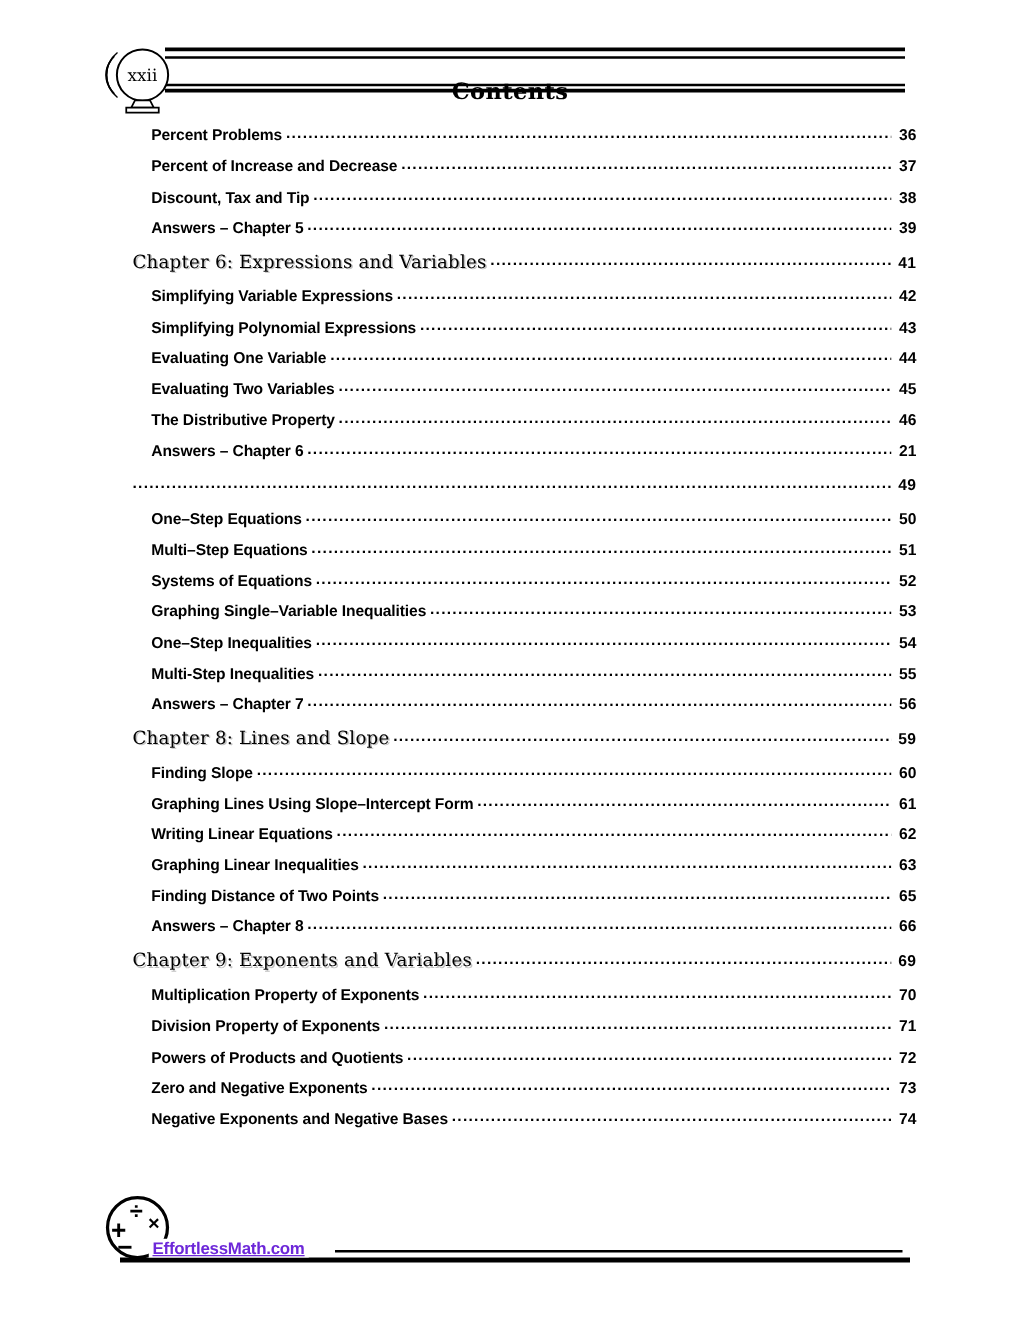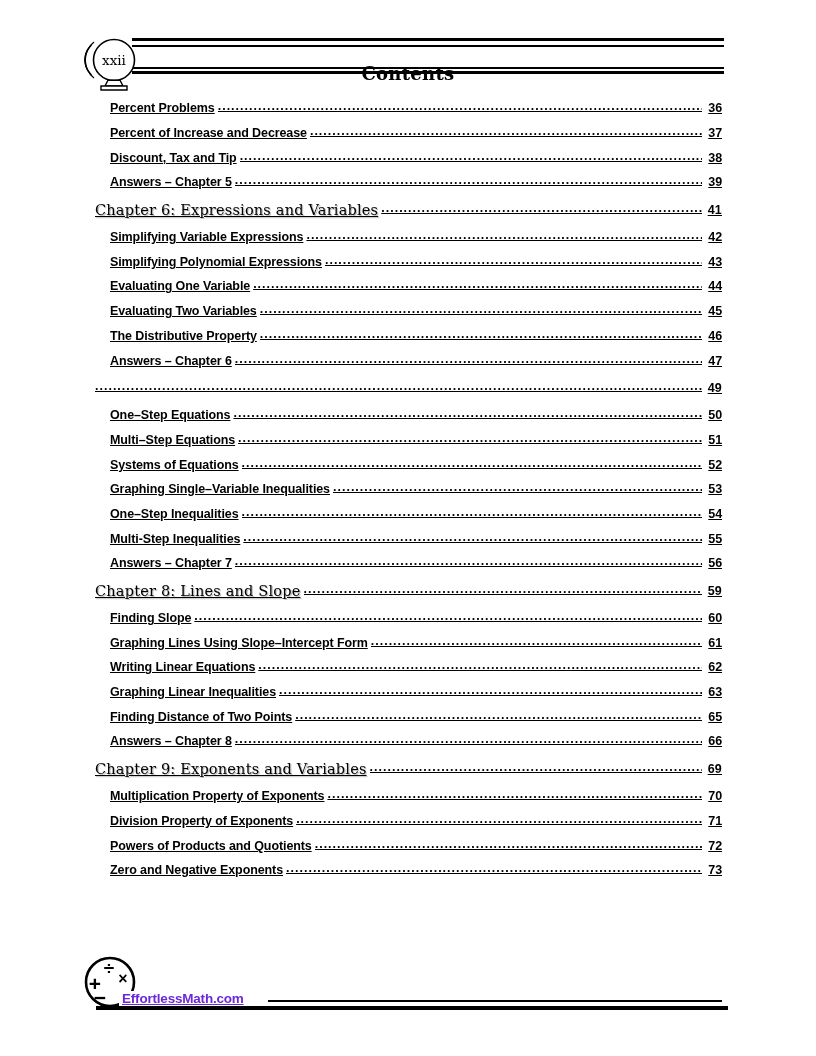--- a/index.html
+++ b/index.html
@@ -25,21 +25,21 @@
     position: absolute; top: 63px; left: 0; width: 100%;
     text-align: center;
     font-family: "DejaVu Serif", serif;
     font-weight: bold; font-size: 18px; letter-spacing: 0.3px;
   }
   .globe { position: absolute; left: 82px; top: 33px; width: 60px; height: 60px; z-index: 3; }
 
   
   .toc {
     position: absolute;
-    top: 96px; left: 95px; width: 627px; text-decoration: underline;
+    top: 96px; left: 106px; width: 627px;
   }
   .toc-row {
     display: flex; align-items: center;
     height: 24.7px;
     font-size: 12.5px; font-weight: bold;
     letter-spacing: -0.1px;
   }
   .toc-row.entry { padding-left: 15px; }
   .toc-row.chapter {
     height: 30px;
@@ -148,21 +148,21 @@
         <span class="pg">45</span>
       </div>
       <div class="toc-row entry">
         <span class="label">The Distributive Property</span>
         <span class="leader"></span>
         <span class="pg">46</span>
       </div>
       <div class="toc-row entry">
         <span class="label">Answers – Chapter 6</span>
         <span class="leader"></span>
-        <span class="pg">47</span>
+        <span class="pg">21</span>
       </div>
       <div class="toc-row chapter">
         <span class="leader"></span>
         <span class="pg">49</span>
       </div>
       <div class="toc-row entry">
         <span class="label">One–Step Equations</span>
         <span class="leader"></span>
         <span class="pg">50</span>
       </div>
@@ -248,20 +248,25 @@
       </div>
       <div class="toc-row entry">
         <span class="label">Powers of Products and Quotients</span>
         <span class="leader"></span>
         <span class="pg">72</span>
       </div>
       <div class="toc-row entry">
         <span class="label">Zero and Negative Exponents</span>
         <span class="leader"></span>
         <span class="pg">73</span>
+      </div>
+      <div class="toc-row entry">
+        <span class="label">Negative Exponents and Negative Bases</span>
+        <span class="leader"></span>
+        <span class="pg">74</span>
       </div>
     </div>
 
   <svg class="math-logo" viewBox="0 0 58 58">
     <circle cx="27" cy="27" r="24" fill="#ffffff" stroke="#000" stroke-width="2.6"></circle>
     <text x="26" y="20" text-anchor="middle" font-size="19" font-weight="bold" font-family="Liberation Sans, sans-serif" id="logo-div">÷</text>
     <text x="40" y="29" text-anchor="middle" font-size="16" font-weight="bold" font-family="Liberation Sans, sans-serif" id="logo-mul">×</text>
     <text x="12" y="36" text-anchor="middle" font-size="21" font-weight="bold" font-family="Liberation Sans, sans-serif" id="logo-plus">+</text>
     <text x="17" y="50" text-anchor="middle" font-size="21" font-weight="bold" font-family="Liberation Sans, sans-serif" id="logo-minus">−</text>
   </svg>

